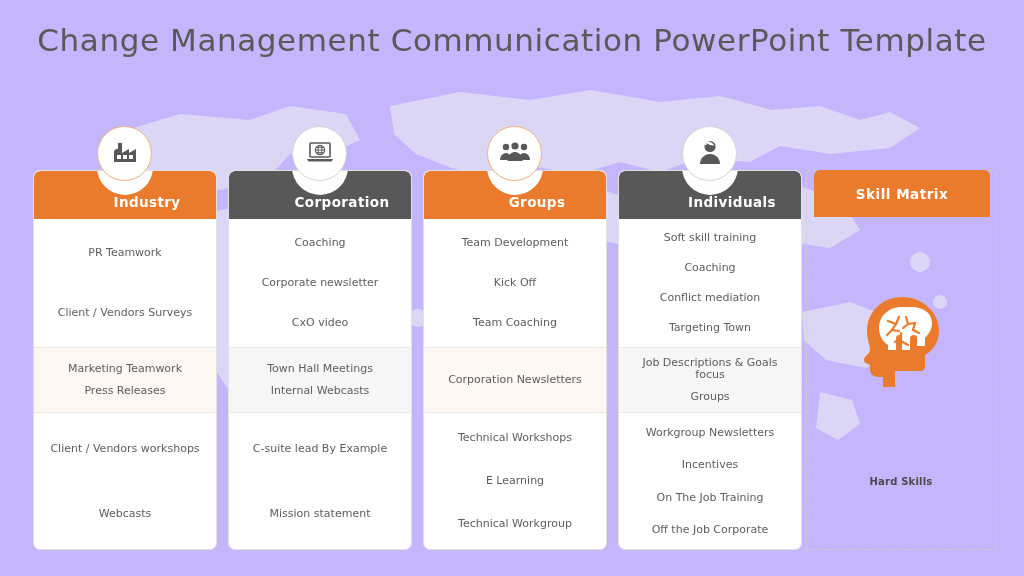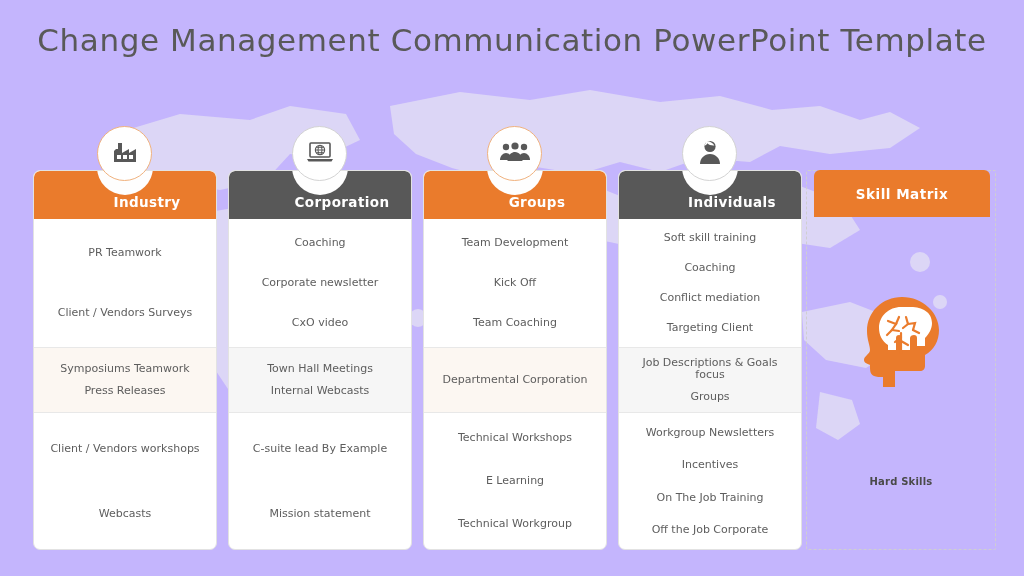--- a/index.html
+++ b/index.html
@@ -205,21 +205,21 @@
       <div class="col-head orange">
         <div class="notch"></div>
         <span class="lbl">Industry</span>
       </div>
       <div class="col-body">
         <div class="seg top">
           <div class="line">PR Teamwork</div>
           <div class="line">Client / Vendors Surveys</div>
         </div>
         <div class="seg mid orange-band">
-          <div class="line">Symposiums  Teamwork</div>
+          <div class="line">Marketing  Teamwork</div>
           <div class="line">Press Releases</div>
         </div>
         <div class="seg bot">
           <div class="line">Client / Vendors workshops</div>
           <div class="line">Webcasts</div>
         </div>
       </div>
     </div>
 
     <div class="col" style="left:228px;">
@@ -249,41 +249,41 @@
         <div class="notch"></div>
         <span class="lbl">Groups</span>
       </div>
       <div class="col-body">
         <div class="seg top">
           <div class="line">Team Development</div>
           <div class="line">Kick Off</div>
           <div class="line">Team  Coaching</div>
         </div>
         <div class="seg mid orange-band">
-          <div class="line">Departmental  Corporation</div>
+          <div class="line">Corporation  Newsletters</div>
         </div>
         <div class="seg bot">
           <div class="line">Technical Workshops</div>
           <div class="line">E Learning</div>
           <div class="line">Technical Workgroup</div>
         </div>
       </div>
     </div>
 
     <div class="col" style="left:618px;">
       <div class="col-head gray">
         <div class="notch"></div>
         <span class="lbl">Individuals</span>
       </div>
       <div class="col-body">
         <div class="seg top">
           <div class="line">Soft skill  training</div>
           <div class="line">Coaching</div>
           <div class="line">Conflict mediation</div>
-          <div class="line">Targeting Client</div>
+          <div class="line">Targeting Town</div>
         </div>
         <div class="seg mid gray-band">
           <div class="line">Job Descriptions  &amp;  Goals  focus</div>
           <div class="line">Groups</div>
         </div>
         <div class="seg bot">
           <div class="line">Workgroup  Newsletters</div>
           <div class="line">Incentives</div>
           <div class="line">On  The Job Training</div>
           <div class="line">Off the Job Corporate</div>

